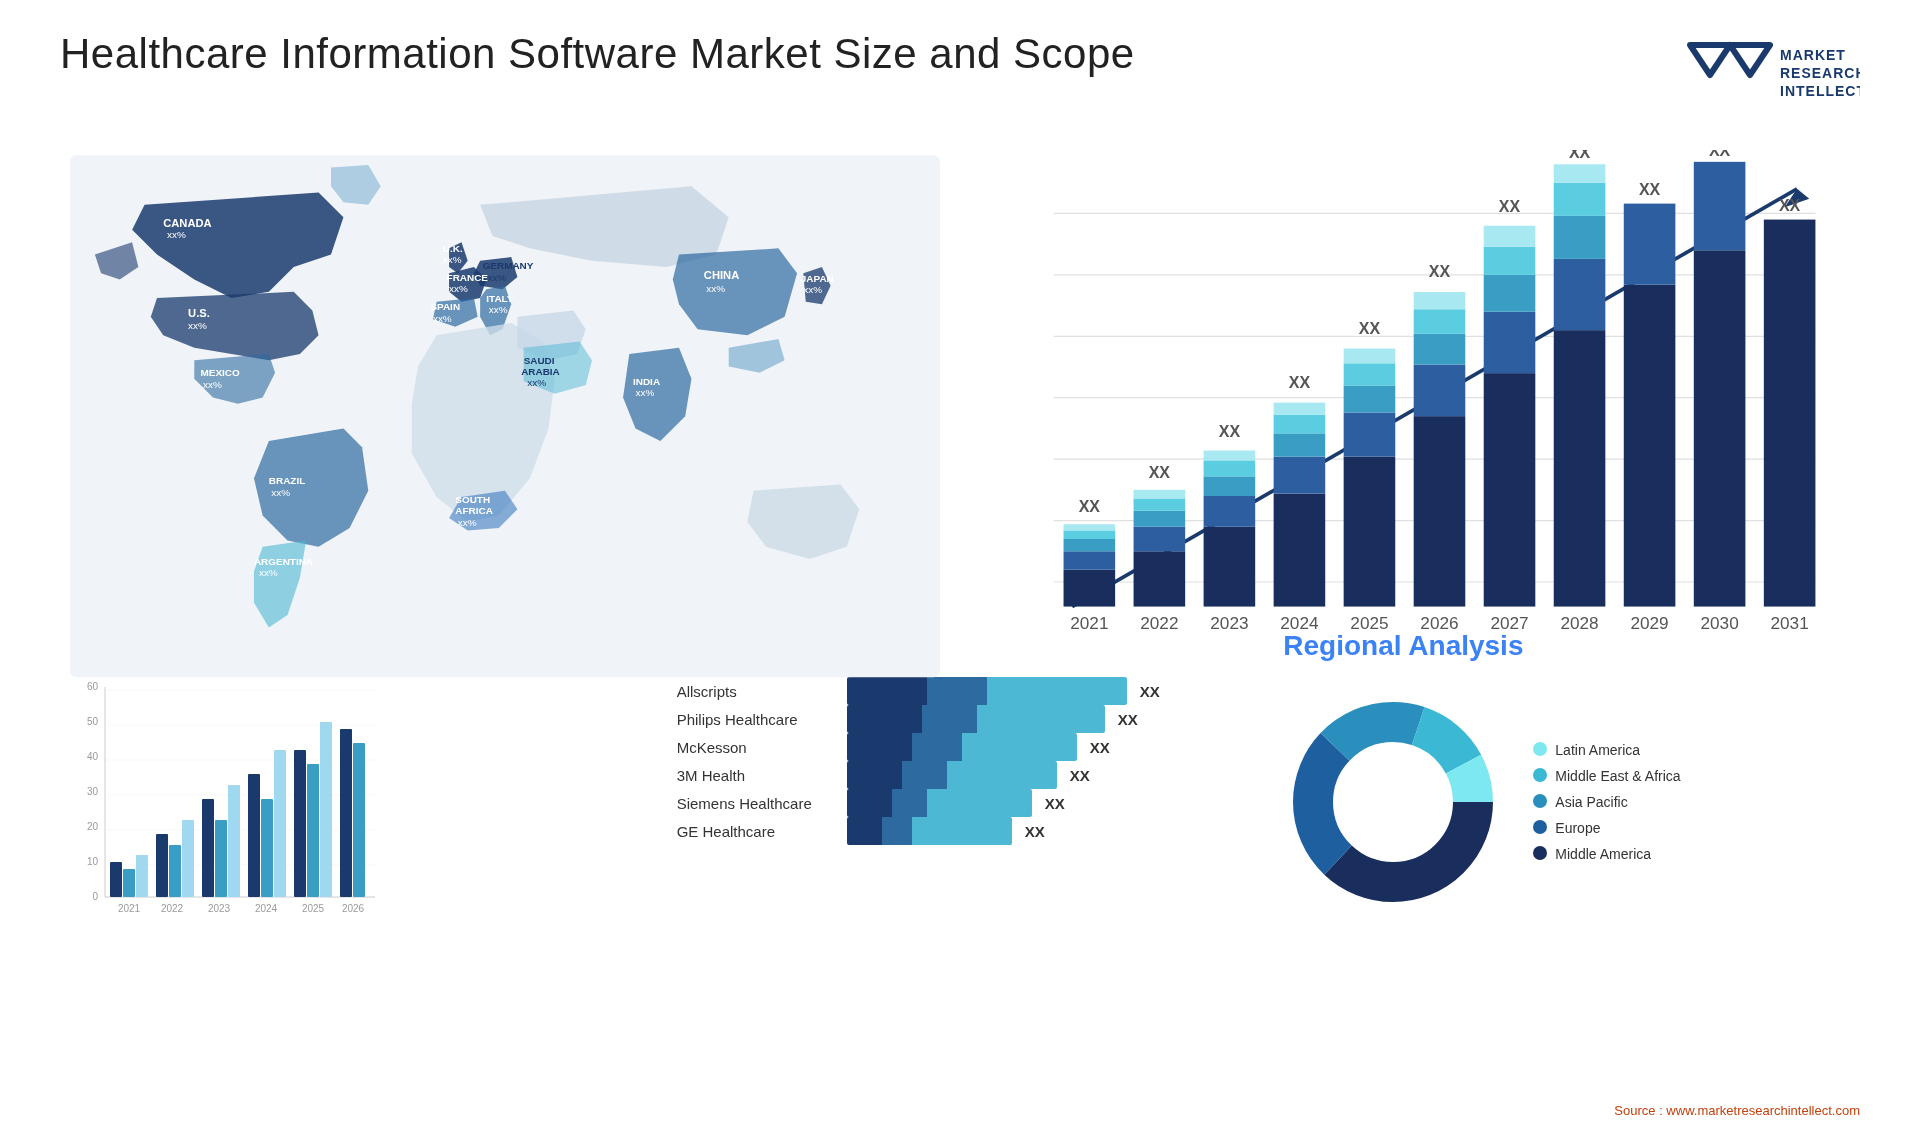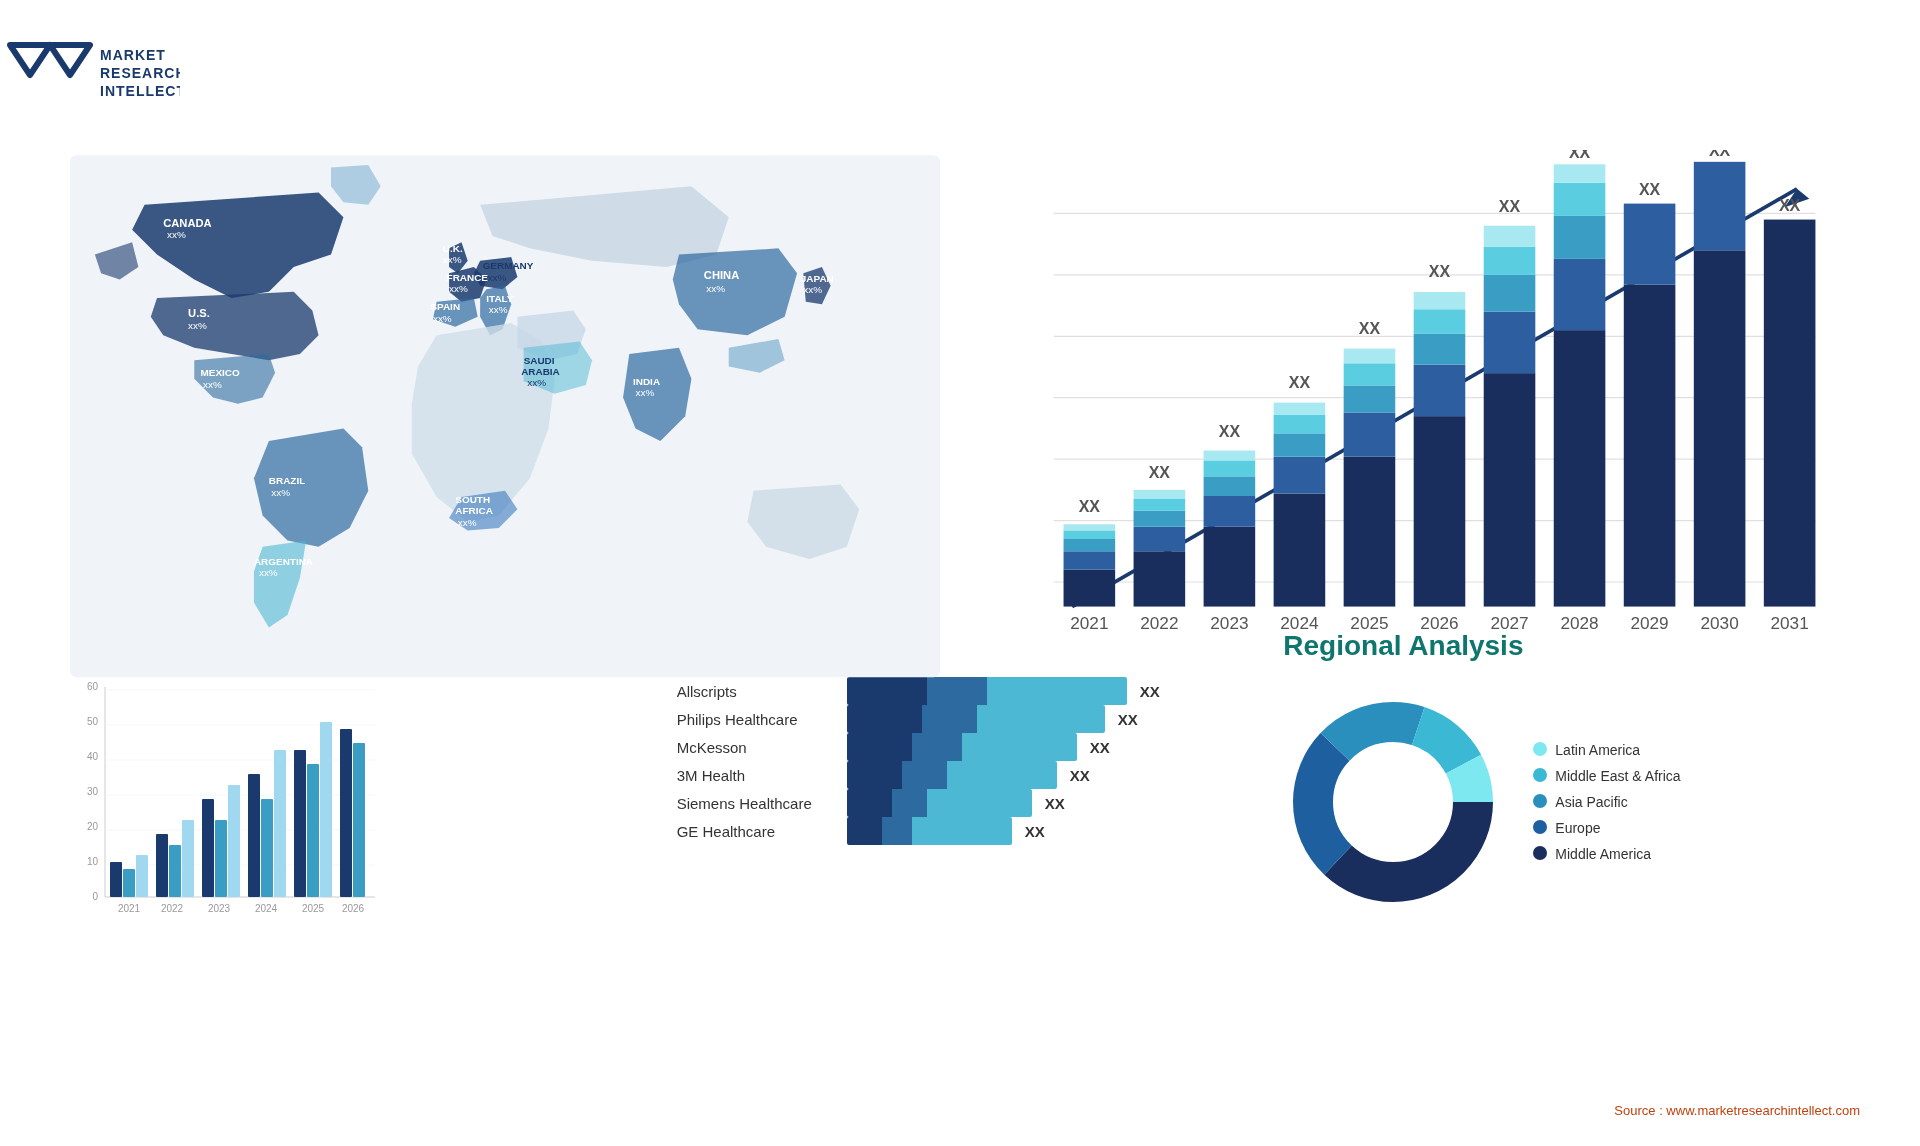--- a/index.html
+++ b/index.html
@@ -56,21 +56,21 @@
       grid-column: 2;
       grid-row: 1;
       position: relative;
       padding: 10px 20px 10px 10px;
     }
 
     
     .section-title {
       font-size: 28px;
       font-weight: 700;
-      color: #0f766e;
+      color: #3b82f6;
       margin-bottom: 15px;
     }
 
     
     .segmentation-section {
       padding: 10px;
     }
 
     .legend-item {
       display: flex;
@@ -167,20 +167,21 @@
       font-size: 13px;
       color: #c2410c;
     }
   </style>
 </head>
 <body>
 
 <div class="page-container">
 
   <div class="header">
+    <h1 class="page-title">Healthcare Information Software Market Size and Scope</h1>
     <div class="logo-box">
 
       <svg width="180" height="80" viewBox="0 0 180 80">
 
         <polygon points="10,10 30,40 50,10 70,40 90,10" fill="none" stroke="#1a3a6e" stroke-width="6" stroke-linejoin="round"></polygon>
         <text x="100" y="25" font-size="14" font-weight="700" fill="#1a3a6e" letter-spacing="1">MARKET</text>
         <text x="100" y="43" font-size="14" font-weight="700" fill="#1a3a6e" letter-spacing="1">RESEARCH</text>
         <text x="100" y="61" font-size="14" font-weight="700" fill="#1a3a6e" letter-spacing="1">INTELLECT</text>
       </svg>
     </div>

